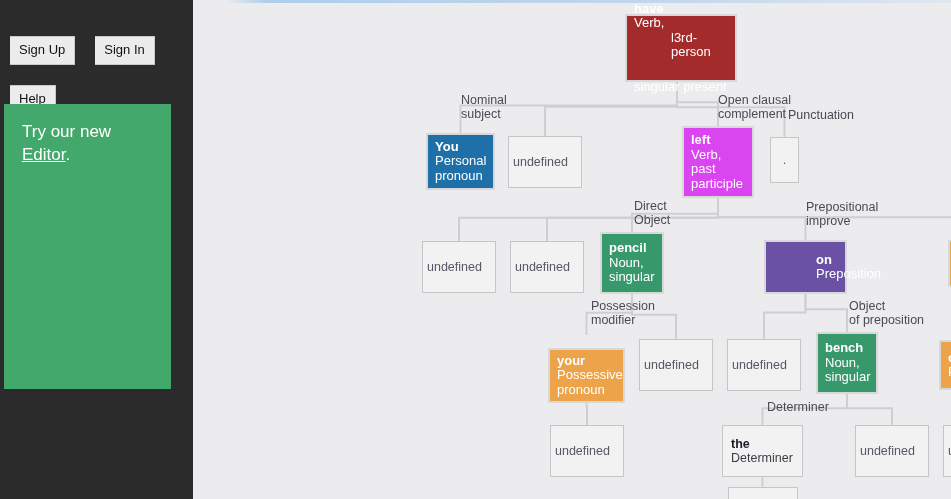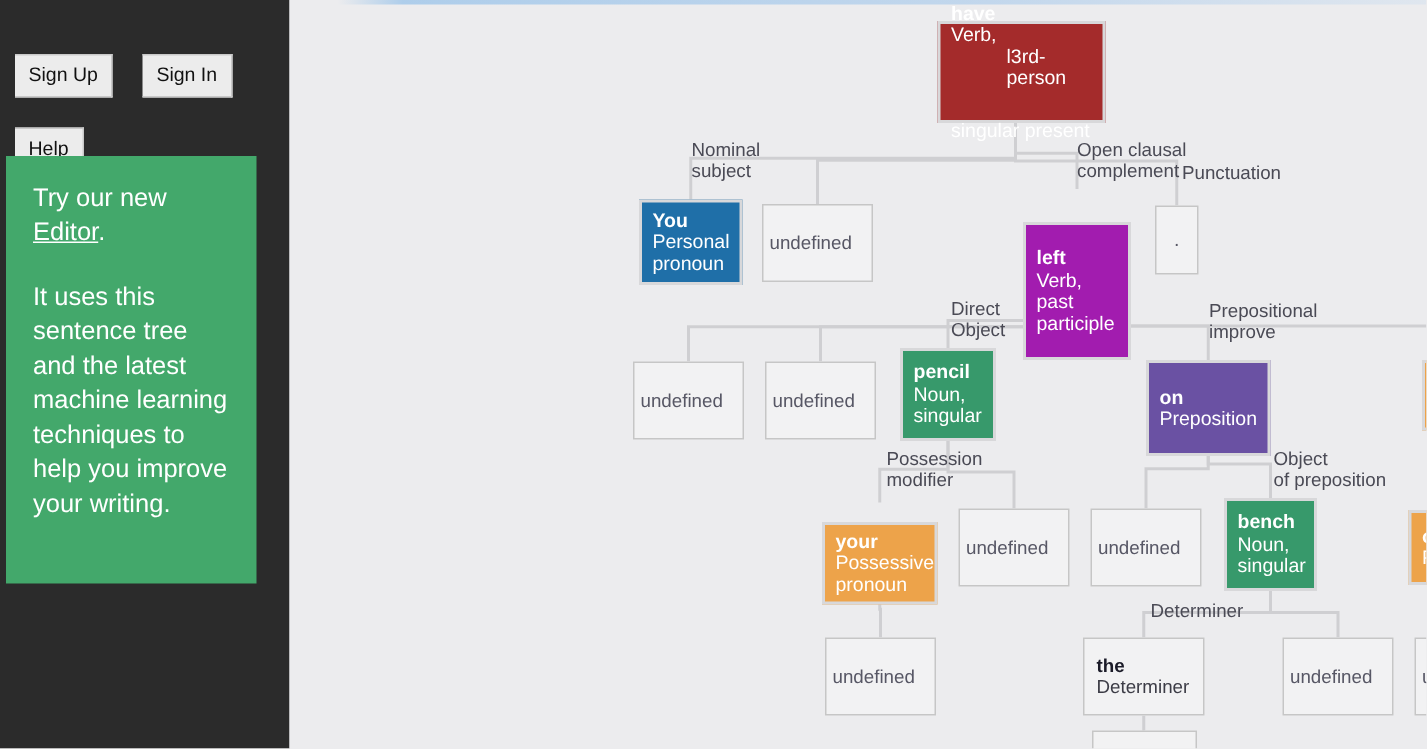--- a/index.html
+++ b/index.html
@@ -121,21 +121,20 @@
         <button class="nav-btn">Sign Up</button><button class="nav-btn">Sign In</button><button class="nav-btn">Help</button>
       </div>
       <div class="nav-row second">
         <button class="nav-btn">Feedback</button>
       </div>
     </div>
 
     <div id="promo">
       <div class="promo-inner">
         <div><span>Try our new </span><a class="editor-link" href="#">Editor</a><span>.</span></div>
-        <div class="promo-line2">It uses this sentence tree and the latest machine learning techniques to help you improve your writing.</div>
       </div>
     </div>
   </div>
 
   <div id="canvas">
     <div id="topline"></div>
     <svg id="edges" viewBox="0 0 758 499" xmlns="http://www.w3.org/2000/svg">
         <polyline points="484,82 484,105.46000000000001 267.5,105.46000000000001 267.5,133" fill="none" stroke="#cfcfd2" stroke-width="2"></polyline>
         <polyline points="484,82 484,106.84 352,106.84 352,136" fill="none" stroke="#cfcfd2" stroke-width="2"></polyline>
         <polyline points="484,82 484,102.24000000000001 525,102.24000000000001 525,126" fill="none" stroke="#cfcfd2" stroke-width="2"></polyline>
@@ -168,21 +167,21 @@
         <div class="node filled" style="left: 233px; top: 133px; width: 69px; height: 57px; background: rgb(31, 111, 168);">
           <span class="nlabel">
             <span class="w">You</span>
             <span style="display: block;">Personal</span>
             <span style="display: block;">pronoun</span>
           </span>
         </div>
         <div class="node" style="left: 315px; top: 136px; width: 74px; height: 52px;">
           <span class="nlabel" style="color: rgb(87, 87, 101);">undefined</span>
         </div>
-        <div class="node filled" style="left: 489px; top: 126px; width: 72px; height: 92px; background: #a21caf; margin-top: 22px;">
+        <div class="node filled" style="left: 489px; top: 126px; width: 72px; height: 72px; background: #d946ef;">
           <span class="nlabel">
             <span class="w">left</span>
             <span style="display: block;">Verb,</span>
             <span style="display: block;">past</span>
             <span style="display: block;">participle</span>
           </span>
         </div>
         <div class="node punct" style="left: 577px; top: 137px; width: 29px; height: 46px;">
           <span class="nlabel" style="color: rgb(87, 87, 101);">.</span>
         </div>
@@ -192,21 +191,21 @@
         <div class="node" style="left: 317px; top: 241px; width: 74px; height: 52px;">
           <span class="nlabel" style="color: rgb(87, 87, 101);">undefined</span>
         </div>
         <div class="node filled" style="left: 407px; top: 232px; width: 64px; height: 62px; background: rgb(55, 153, 107);">
           <span class="nlabel">
             <span class="w">pencil</span>
             <span style="display: block;">Noun,</span>
             <span style="display: block;">singular</span>
           </span>
         </div>
-        <div class="node filled" style="left: 571px; top: 240px; width: 83px; height: 64px; background: rgb(106, 81, 163);">
+        <div class="node filled" style="left: 571px; top: 240px; width: 83px; height: 54px; background: rgb(106, 81, 163); padding-left: 43px;">
           <span class="nlabel">
             <span class="w">on</span>
             <span style="display: block;">Preposition</span>
           </span>
         </div>
         <div class="node filled" style="left: 755px; top: 240px; width: 65px; height: 47px; background: rgb(237, 163, 74);">
           <span class="nlabel"></span>
         </div>
         <div class="node filled" style="left: 355px; top: 348px; width: 77px; height: 55px; background: rgb(237, 163, 74);">
           <span class="nlabel">

